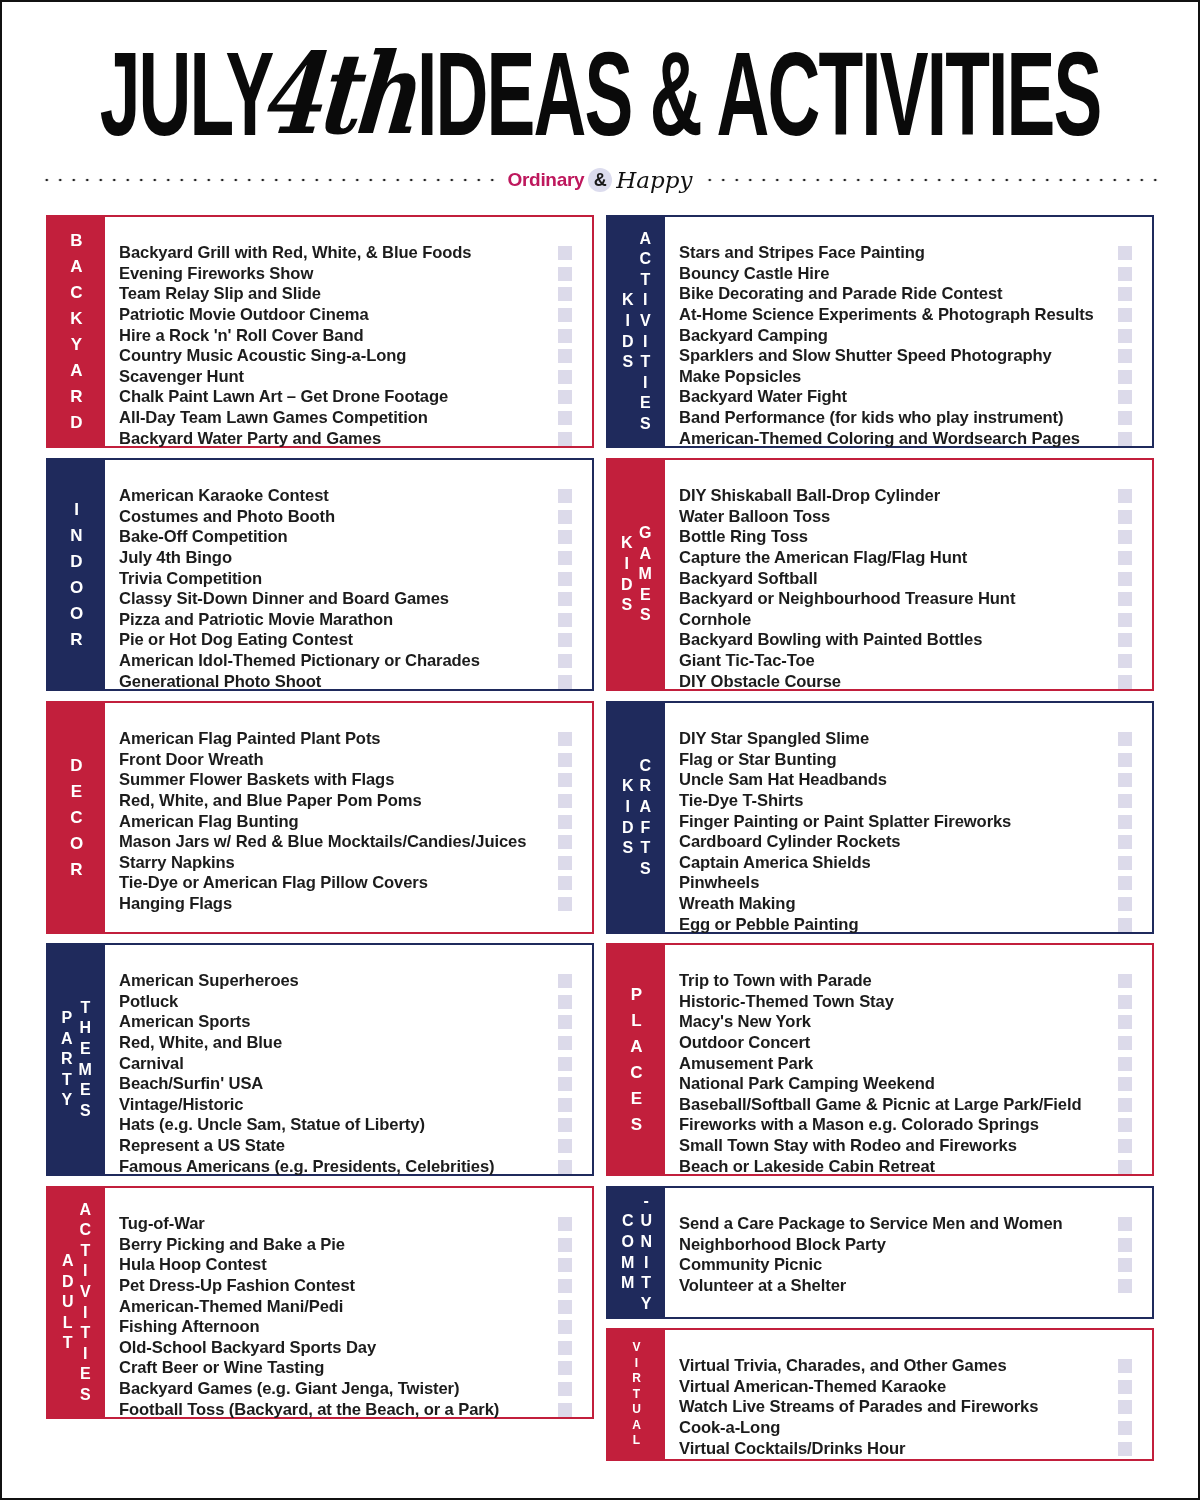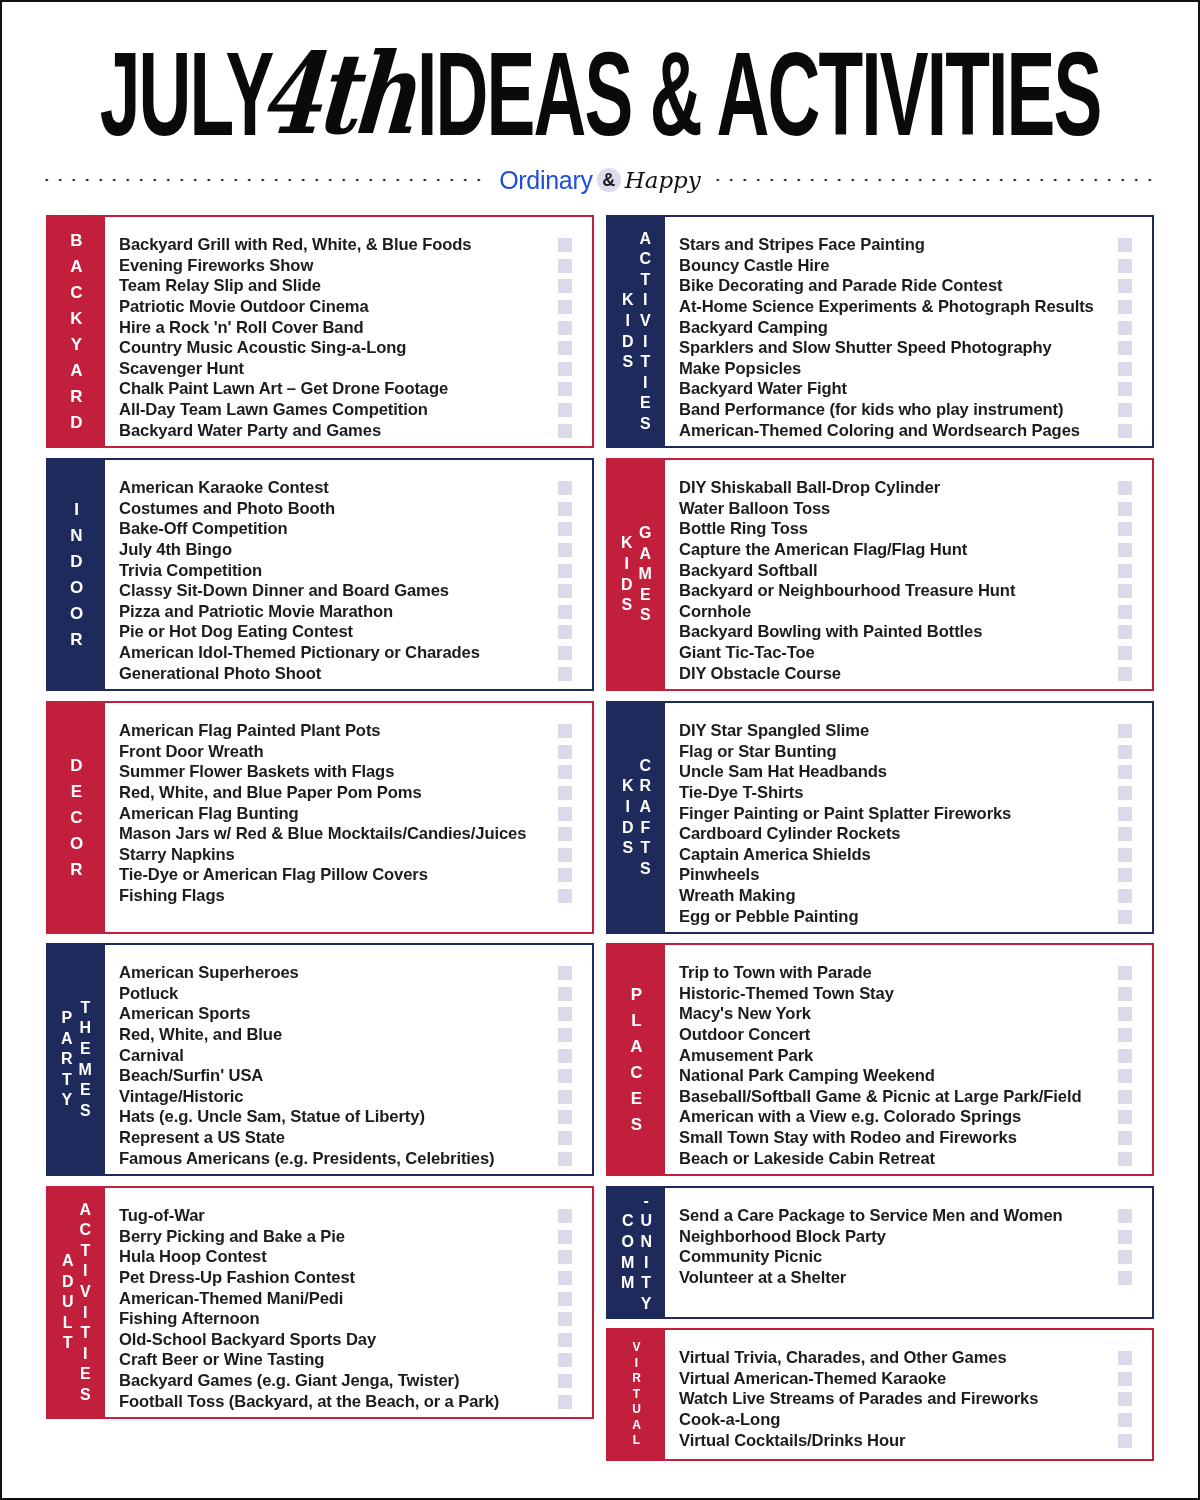--- a/index.html
+++ b/index.html
@@ -7,39 +7,39 @@
   body { position: relative; font-family: "Liberation Sans", "DejaVu Sans", sans-serif; color: #1a1a1a; overflow: hidden; }
   .frame { position: absolute; left: 0; top: 0; width: 1200px; height: 1500px; border: 2px solid #111; }
 
   .title { position: absolute; left: 0; top: 34px; width: 1200px; height: 120px; display: flex; justify-content: center; align-items: center; text-align: right; }
   .title .block { font-family: "Liberation Sans", sans-serif; font-weight: 700; font-size: 118px; letter-spacing: -3px; transform: scaleX(0.62); transform-origin: center; color: #0a0a0a; white-space: nowrap; display: inline-flex; align-items: center; line-height: 1; }
   .title .script { font-family: "DejaVu Serif", serif; font-style: italic; font-weight: 700; font-size: 112px; letter-spacing: -6px; margin: 0 22px 0 18px; transform: skewX(-12deg) scaleX(1.25); display: inline-block; }
 
   .brand-row { position: absolute; left: 40px; top: 165px; width: 1120px; height: 30px; display: flex; align-items: center; }
   .dots { flex: 1; height: 4px; background-image: radial-gradient(circle, #222 1.3px, transparent 1.6px); background-size: 13.5px 4px; background-repeat: repeat-x; }
   .brand { display: flex; align-items: center; padding: 0 10px; white-space: nowrap; }
-  .brand .ord { font-weight: 400; font-size: 25px; color: #1d4ed8; letter-spacing: -0.3px; }
+  .brand .ord { font-weight: 700; font-size: 19px; color: #be185d; letter-spacing: -0.3px; }
   .brand .amp { display: inline-flex; width: 24px; height: 24px; border-radius: 50%; background: #dcdcee; align-items: center; justify-content: center; font-weight: 700; font-size: 18px; margin: 0 4px; }
   .brand .happy { font-family: "DejaVu Serif", serif; font-style: italic; font-size: 23px; color: #111; }
 
   .box { position: absolute; display: flex; border: 2px solid; background: #fff; }
   .box.red { border-color: #c21f3c; }
   .box.blue { border-color: #1f2a5c; }
   .side { width: 57px; flex: none; display: flex; justify-content: center; align-items: center; color: #fff; font-weight: 700; }
   .red .side { background: #c21f3c; }
   .blue .side { background: #1f2a5c; }
   .col { display: flex; flex-direction: column; align-items: center; }
   .col span { display: block; text-align: center; }
   .side.single .col span { font-size: 17px; line-height: 26px; }
   .side.double { gap: 6px; }
   .side.double .col span { font-size: 16px; line-height: 20.6px; }
   .side.double .col.c1 { align-self: center; }
   .side.tiny .col span { font-size: 12px; line-height: 15.5px; }
 
-  .items { flex: 1; padding: 18px 0 0 14px; }
+  .items { flex: 1; padding: 26px 0 0 14px; }
   .item { display: flex; align-items: center; height: 20.6px; }
   .item .txt { flex: 1; font-weight: 700; font-size: 16.6px; letter-spacing: -0.1px; color: #1c1c1c; white-space: nowrap; }
   .item .cb { width: 14px; height: 14px; background: #dcdaea; margin-right: 20px; flex: none; }
 </style>
 </head>
 <body>
 
 <div class="frame"></div>
 
 <div class="title">
@@ -330,21 +330,21 @@
       </div>
       <div class="item">
         <span class="txt">Starry Napkins</span>
         <span class="cb"></span>
       </div>
       <div class="item">
         <span class="txt">Tie-Dye or American Flag Pillow Covers</span>
         <span class="cb"></span>
       </div>
       <div class="item">
-        <span class="txt">Fishing Flags</span>
+        <span class="txt">Hanging Flags</span>
         <span class="cb"></span>
       </div>
     </div>
   </div>
 <div class="box blue" style="left:606px;top:701px;width:548px;height:233px;">
     <div class="side double">
       <div class="col c0">
         <span>K</span>
         <span>I</span>
         <span>D</span>
@@ -497,21 +497,21 @@
       </div>
       <div class="item">
         <span class="txt">National Park Camping Weekend</span>
         <span class="cb"></span>
       </div>
       <div class="item">
         <span class="txt">Baseball/Softball Game &amp; Picnic at Large Park/Field</span>
         <span class="cb"></span>
       </div>
       <div class="item">
-        <span class="txt">American with a View e.g. Colorado Springs</span>
+        <span class="txt">Fireworks with a Mason e.g. Colorado Springs</span>
         <span class="cb"></span>
       </div>
       <div class="item">
         <span class="txt">Small Town Stay with Rodeo and Fireworks</span>
         <span class="cb"></span>
       </div>
       <div class="item">
         <span class="txt">Beach or Lakeside Cabin Retreat</span>
         <span class="cb"></span>
       </div>

